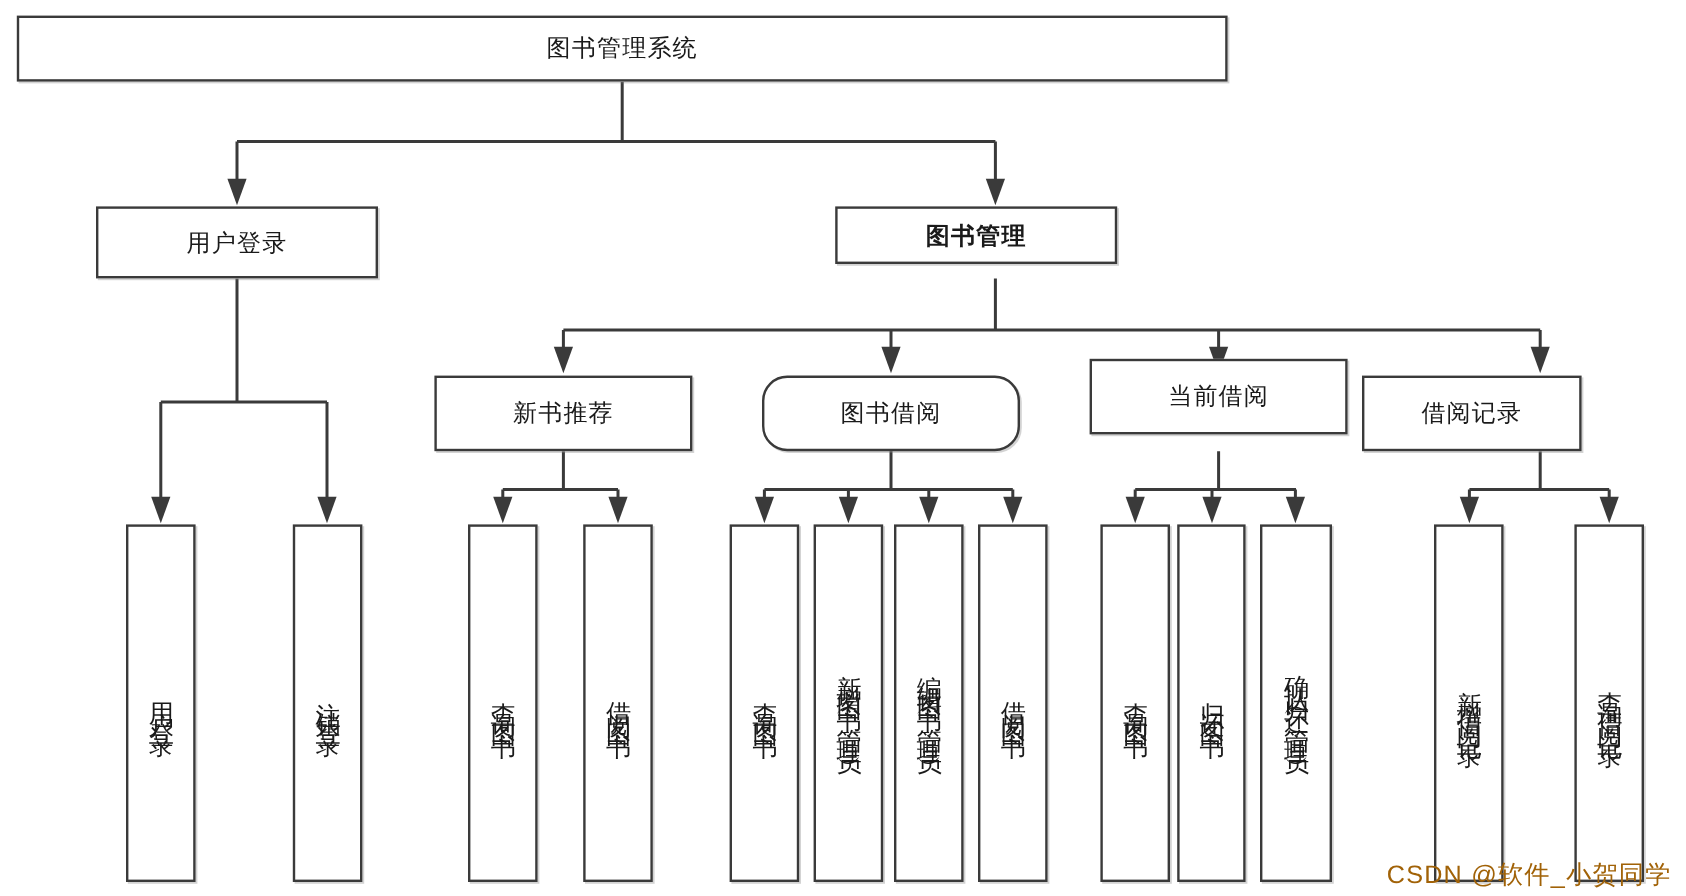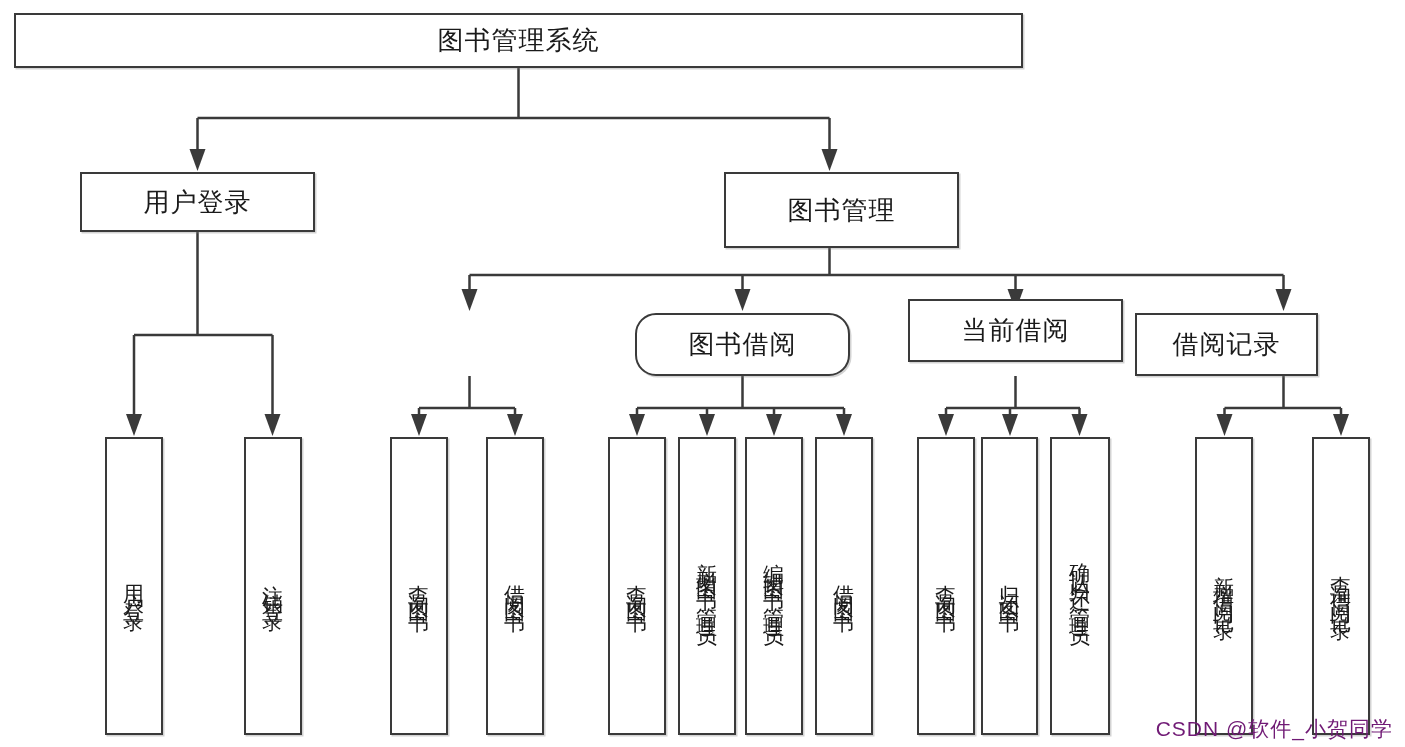--- a/index.html
+++ b/index.html
@@ -22,27 +22,27 @@
     position: absolute;
     background: #ffffff;
     border: 2.5px solid #3a3a3a;
     box-sizing: border-box;
     display: flex;
     align-items: center;
     justify-content: center;
     box-shadow: 1.5px 1.5px 0 rgba(130,130,130,0.35);
   }
   .hbox span {
-    font-size: 26px;
+    font-size: 20px;
     letter-spacing: 1px;
     white-space: nowrap;
   }
   .root-box { left: 14px; top: 13px; width: 1009px; height: 55px; }
   .l2a { left: 80px;  top: 172px; width: 235px; height: 60px; }
-  .l2b { left: 724px; top: 172px; width: 235px; height: 76px; }
+  .l2b { left: 696px; top: 172px; width: 235px; height: 48px; font-weight: bold; }
   .l3a { left: 362px;  top: 313px; width: 215px; height: 63px; }
   .l3b { left: 635px;  top: 313px; width: 215px; height: 63px; border-radius: 21px; }
   .l3c { left: 908px;  top: 299px; width: 215px; height: 63px; }
   .l3d { left: 1135px; top: 313px; width: 183px; height: 63px; }
   .vbox { top: 437px; width: 58px; height: 298px; }
   .vbox span {
     writing-mode: vertical-rl;
     text-orientation: mixed;
     font-size: 21px;
     letter-spacing: 9px;
@@ -60,21 +60,21 @@
   .vb9  { left: 917px;  }
   .vb10 { left: 981px; width: 57px; }
   .vb11 { left: 1050px; width: 60px; }
   .vb12 { left: 1195px; }
   .vb13 { left: 1312px; }
   .watermark {
     position: absolute;
     right: 12px;
     bottom: 4px;
     font-size: 21px;
-    color: #701a75;
+    color: #a16207;
     letter-spacing: 1px;
     white-space: nowrap;
   }
 </style>
 </head>
 <body>
 
 <div id="canvas">
 
   <svg id="connectors" viewBox="0 0 1405 747" xmlns="http://www.w3.org/2000/svg">
@@ -112,20 +112,23 @@
     <span>图书管理系统</span>
   </div>
 
   <div class="node hbox l2a">
     <span>用户登录</span>
   </div>
   <div class="node hbox l2b">
     <span>图书管理</span>
   </div>
 
+  <div class="node hbox l3a">
+    <span>新书推荐</span>
+  </div>
   <div class="node hbox l3b">
     <span>图书借阅</span>
   </div>
   <div class="node hbox l3c">
     <span>当前借阅</span>
   </div>
   <div class="node hbox l3d">
     <span>借阅记录</span>
   </div>
 

